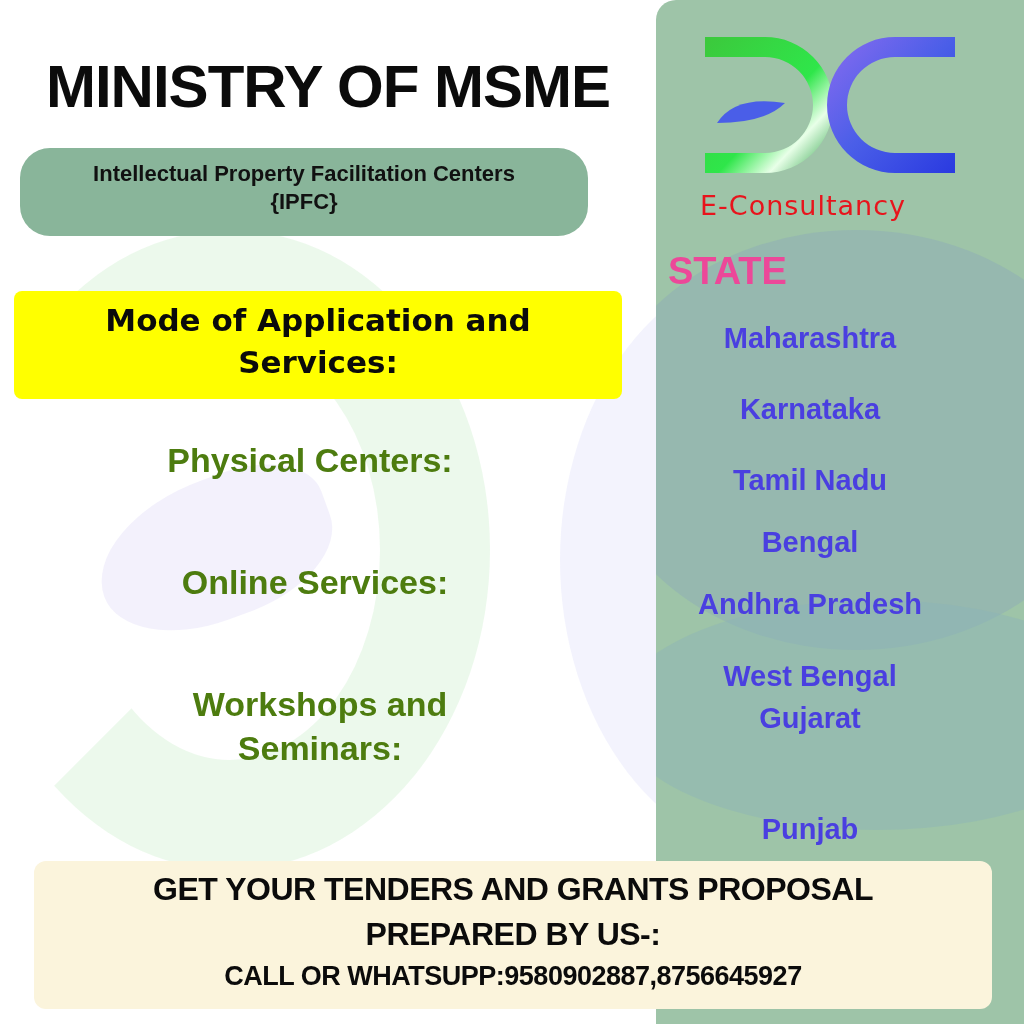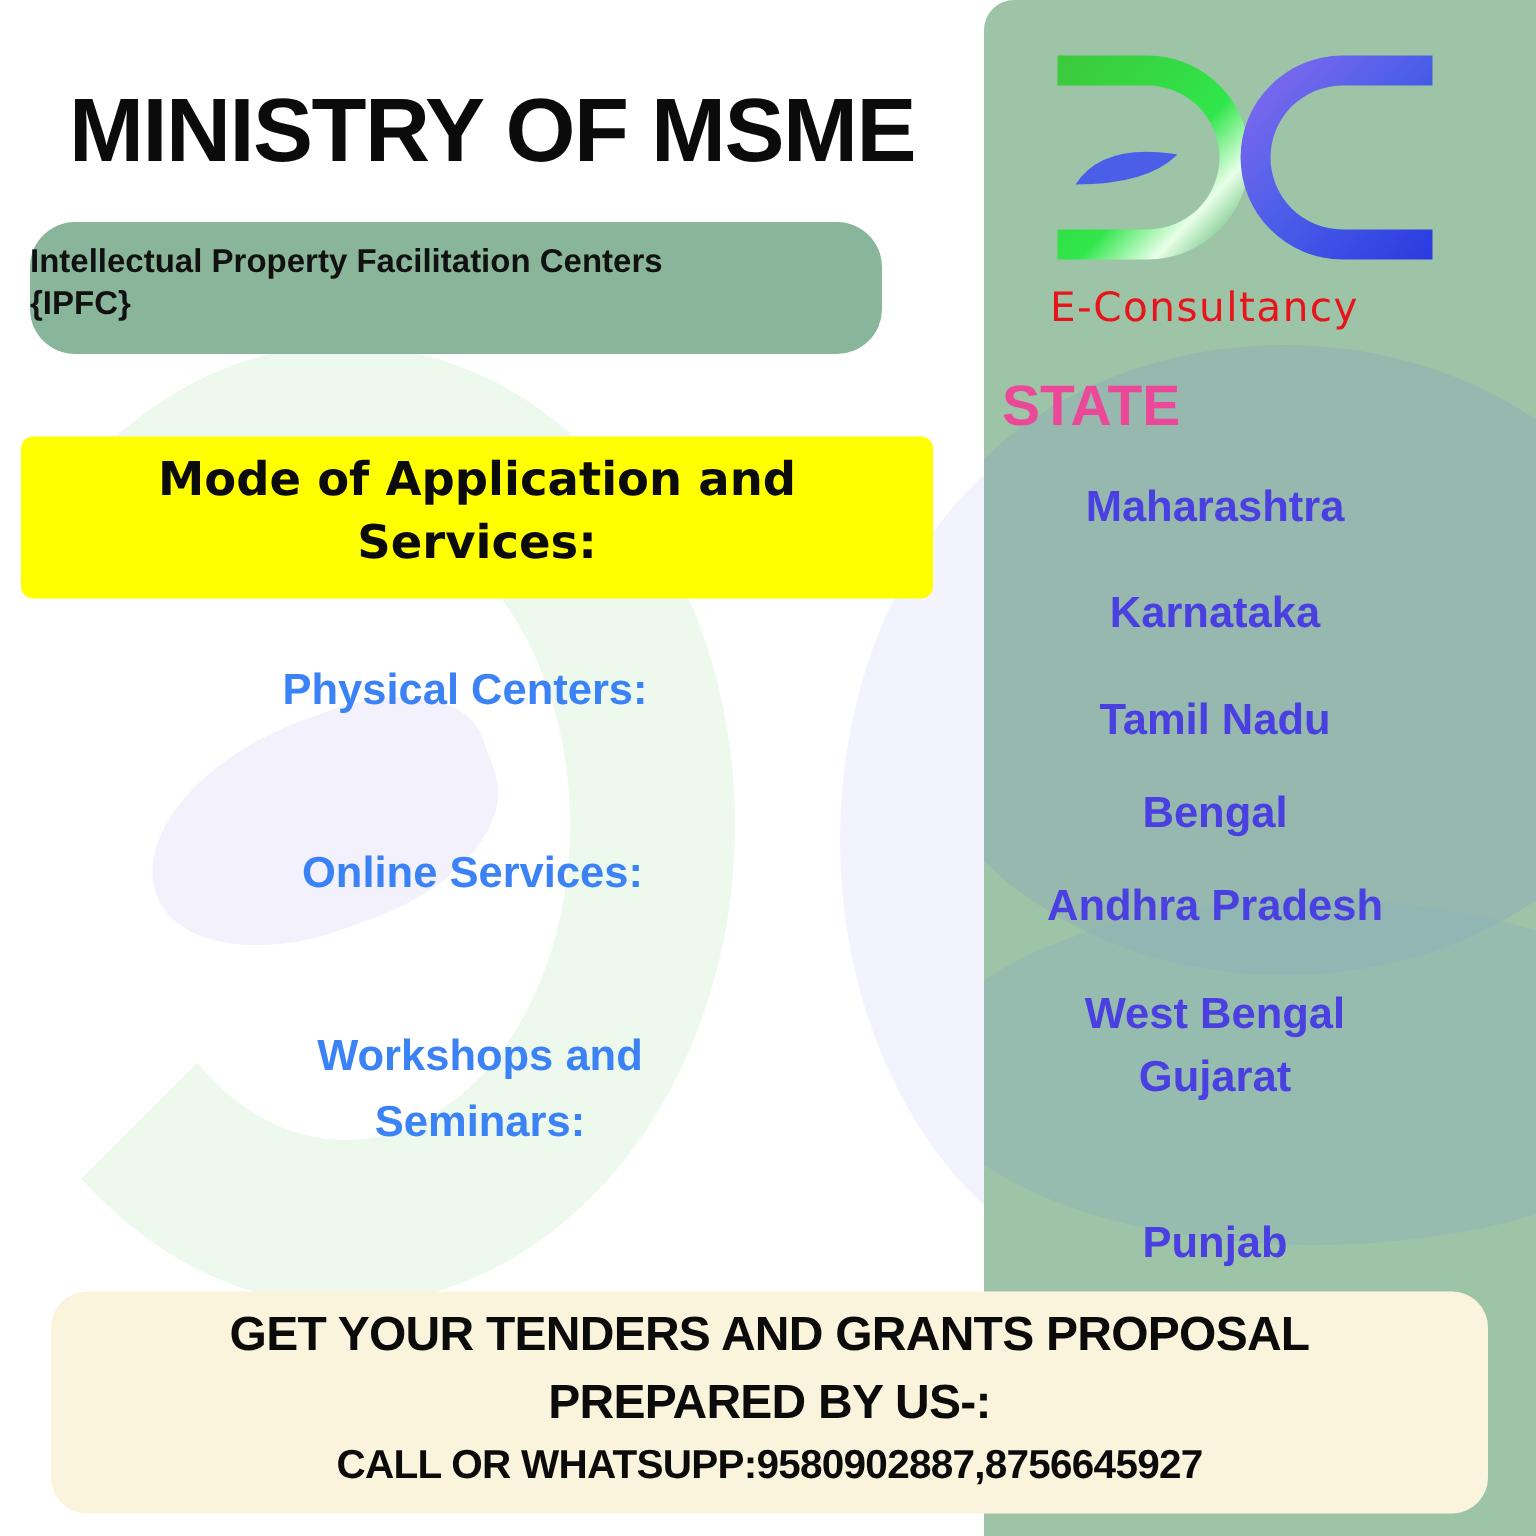--- a/index.html
+++ b/index.html
@@ -9,24 +9,24 @@
   .bg-purple-blob { left: 95px; top: 480px; width: 240px; height: 140px; border-radius: 60% 40% 50% 50%; background: rgba(190,180,240,0.18); transform: rotate(-20deg); }
   .bg-purple-arc { left: 560px; top: 260px; width: 460px; height: 600px; border-radius: 50%; background: rgba(200,200,245,0.22); }
   .right-panel { position: absolute; left: 656px; top: 0; width: 368px; height: 1024px; background: #9ec4a8; border-radius: 20px 0 0 0; overflow: hidden; }
   .right-panel .wave1 { position: absolute; left: -60px; top: 230px; width: 520px; height: 420px; border-radius: 50%; background: rgba(140,170,185,0.45); }
   .right-panel .wave2 { position: absolute; left: -40px; top: 600px; width: 520px; height: 230px; border-radius: 50%; background: rgba(140,180,185,0.45); }
   .logo { position: absolute; left: 695px; top: 25px; width: 270px; height: 160px; }
   .logo-text { position: absolute; left: 700px; top: 190px; width: 260px; color: #e8141c; font-family: "DejaVu Sans", sans-serif; font-size: 27px; letter-spacing: 1px; }
   .state-heading { position: absolute; left: 668px; top: 250px; font-family: "Liberation Sans", sans-serif; font-weight: bold; font-size: 38px; color: #ec4899; }
   .state-item { position: absolute; width: 300px; left: 660px; text-align: center; font-family: "Liberation Sans", sans-serif; font-weight: bold; font-size: 29px; color: #4a3fe0; }
   .title { position: absolute; left: 30px; top: 52px; width: 580px; text-align: right; font-family: "Liberation Sans", sans-serif; font-weight: bold; font-size: 60px; color: #0b0b0b; letter-spacing: -1px; }
-  .ipfc-box { position: absolute; left: 20px; top: 148px; width: 568px; height: 88px; border-radius: 30px; background: #89b59a; text-align: left; box-sizing: border-box; padding-top: 12px; font-family: "Liberation Sans", sans-serif; font-weight: bold; font-size: 22px; color: #111; line-height: 28px; }
+  .ipfc-box { position: absolute; left: 20px; top: 148px; width: 568px; height: 88px; border-radius: 30px; background: #89b59a; text-align: center; box-sizing: border-box; padding-top: 12px; font-family: "Liberation Sans", sans-serif; font-weight: bold; font-size: 22px; color: #111; line-height: 28px; }
   .mode-box { position: absolute; left: 14px; top: 291px; width: 608px; height: 108px; border-radius: 8px; background: #ffff00; text-align: center; box-sizing: border-box; padding-top: 8px; font-family: "DejaVu Sans", sans-serif; font-weight: bold; font-size: 31px; color: #0b0b0b; line-height: 42px; }
-  .svc { position: absolute; text-align: center; font-family: "Liberation Sans", sans-serif; font-weight: bold; font-size: 29px; color: #3b82f6; line-height: 44px; }
-  .cta-box { position: absolute; left: 34px; top: 861px; width: 958px; height: 148px; border-radius: 24px; background: #fbf4dc; text-align: center; font-family: "Liberation Sans", sans-serif; font-weight: bold; color: #0b0b0b; }
+  .svc { position: absolute; text-align: center; font-family: "Liberation Sans", sans-serif; font-weight: bold; font-size: 34px; color: #4d7c0f; line-height: 44px; }
+  .cta-box { position: absolute; left: 34px; top: 861px; width: 958px; height: 148px; border-radius: 12px; background: #fbf4dc; text-align: center; font-family: "Liberation Sans", sans-serif; font-weight: bold; color: #0b0b0b; }
   .cta-line1 { position: absolute; left: 0; width: 100%; top: 10px; font-size: 32px; letter-spacing: -0.5px; }
   .cta-line2 { position: absolute; left: 0; width: 100%; top: 55px; font-size: 32px; letter-spacing: -0.5px; }
   .cta-line3 { position: absolute; left: 0; width: 100%; top: 100px; font-size: 27px; letter-spacing: -0.5px; }
 </style>
 </head>
 <body>
 
 <div class="bg-deco bg-green-arc"></div>
 <div class="bg-deco bg-purple-blob"></div>
 <div class="bg-deco bg-purple-arc"></div>

